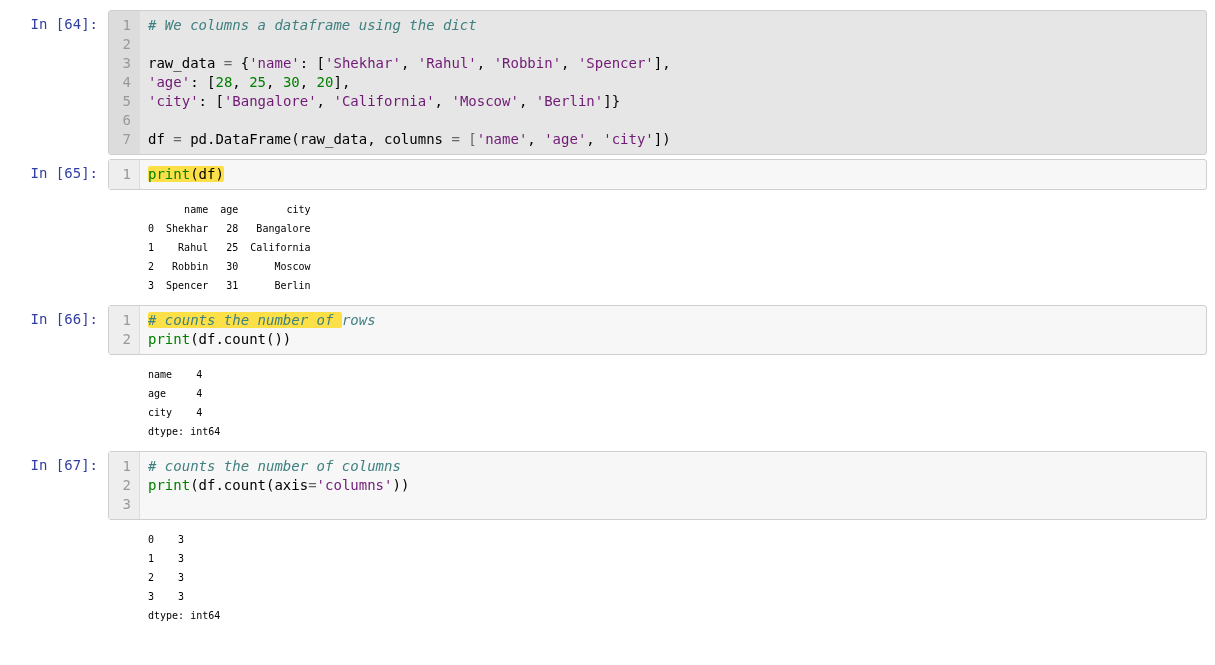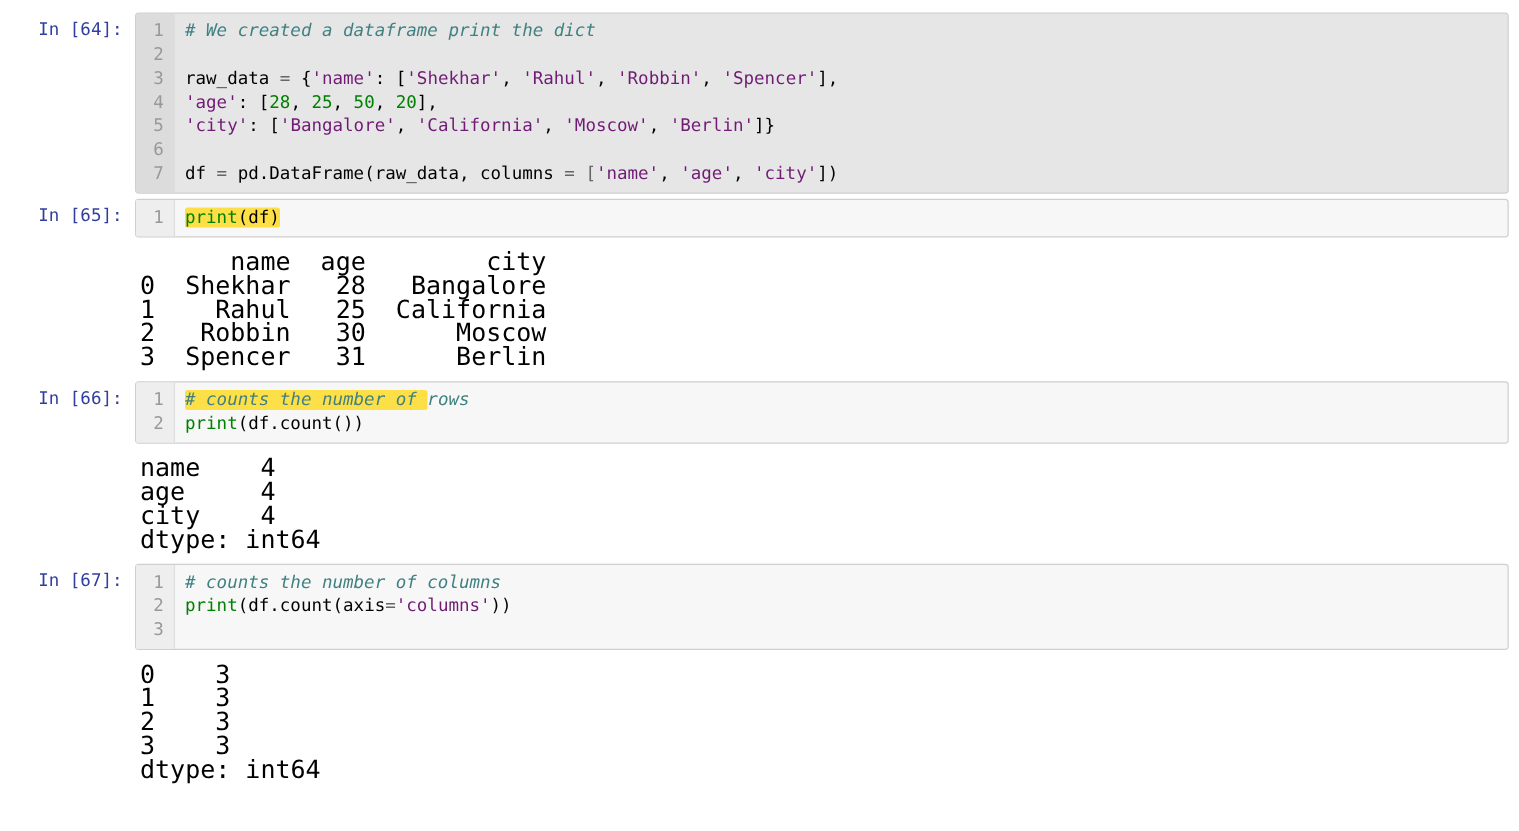--- a/index.html
+++ b/index.html
@@ -63,25 +63,26 @@
       display: flex;
       margin-bottom: 6px;
     }
     .output-prompt {
       width: 100px;
       min-width: 100px;
     }
     .output {
       flex: 1;
       font-family: ui-monospace, SFMono-Regular, Menlo, Monaco, Consolas, monospace;
-      font-size: 20px;
+      font-size: 10px;
       line-height: 19px;
       white-space: pre;
       padding: 6px 0 4px 4px;
       color: #000;
+      margin-left: 36px;
     }
     .c-comment { color: #408080; font-style: italic; }
     .c-ident { color: #000; }
     .c-op { color: #666; }
     .c-string { color: #701a75; margin-top: 41px; }
     .c-num { color: #008000; }
     .c-builtin { color: #008000; }
     .hl { background: #fde047; border-radius: 2px; }
   </style>
 </head>
@@ -92,24 +93,24 @@
   <div class="input-area">
     <div class="gutter">
         <div>1</div>
         <div>2</div>
         <div>3</div>
         <div>4</div>
         <div>5</div>
         <div>6</div>
         <div>7</div>
       </div>
-    <div class="code"><span class="c-comment"># We created a dataframe print the dict</span>
+    <div class="code"><span class="c-comment"># We columns a dataframe using the dict</span>
 
 <span class="c-ident">raw_data</span><span class="c-op"> = </span><span class="c-ident">{</span><span class="c-string">'name'</span><span class="c-ident">: [</span><span class="c-string">'Shekhar'</span><span class="c-ident">, </span><span class="c-string">'Rahul'</span><span class="c-ident">, </span><span class="c-string">'Robbin'</span><span class="c-ident">, </span><span class="c-string">'Spencer'</span><span class="c-ident">],</span>
-<span class="c-string">'age'</span><span class="c-ident">: [</span><span class="c-num">28</span><span class="c-ident">, </span><span class="c-num">25</span><span class="c-ident">, </span><span class="c-num">50</span><span class="c-ident">, </span><span class="c-num">20</span><span class="c-ident">],</span>
+<span class="c-string">'age'</span><span class="c-ident">: [</span><span class="c-num">28</span><span class="c-ident">, </span><span class="c-num">25</span><span class="c-ident">, </span><span class="c-num">30</span><span class="c-ident">, </span><span class="c-num">20</span><span class="c-ident">],</span>
 <span class="c-string">'city'</span><span class="c-ident">: [</span><span class="c-string">'Bangalore'</span><span class="c-ident">, </span><span class="c-string">'California'</span><span class="c-ident">, </span><span class="c-string">'Moscow'</span><span class="c-ident">, </span><span class="c-string">'Berlin'</span><span class="c-ident">]}</span>
 
 <span class="c-ident">df</span><span class="c-op"> = </span><span class="c-ident">pd.DataFrame(raw_data, columns </span><span class="c-op">= [</span><span class="c-string">'name'</span><span class="c-ident">, </span><span class="c-string">'age'</span><span class="c-ident">, </span><span class="c-string">'city'</span><span class="c-ident">])</span></div>
   </div>
 </div>
 
 <div class="cell">
   <div class="prompt">In [65]:</div>
   <div class="input-area">
     <div class="gutter">

